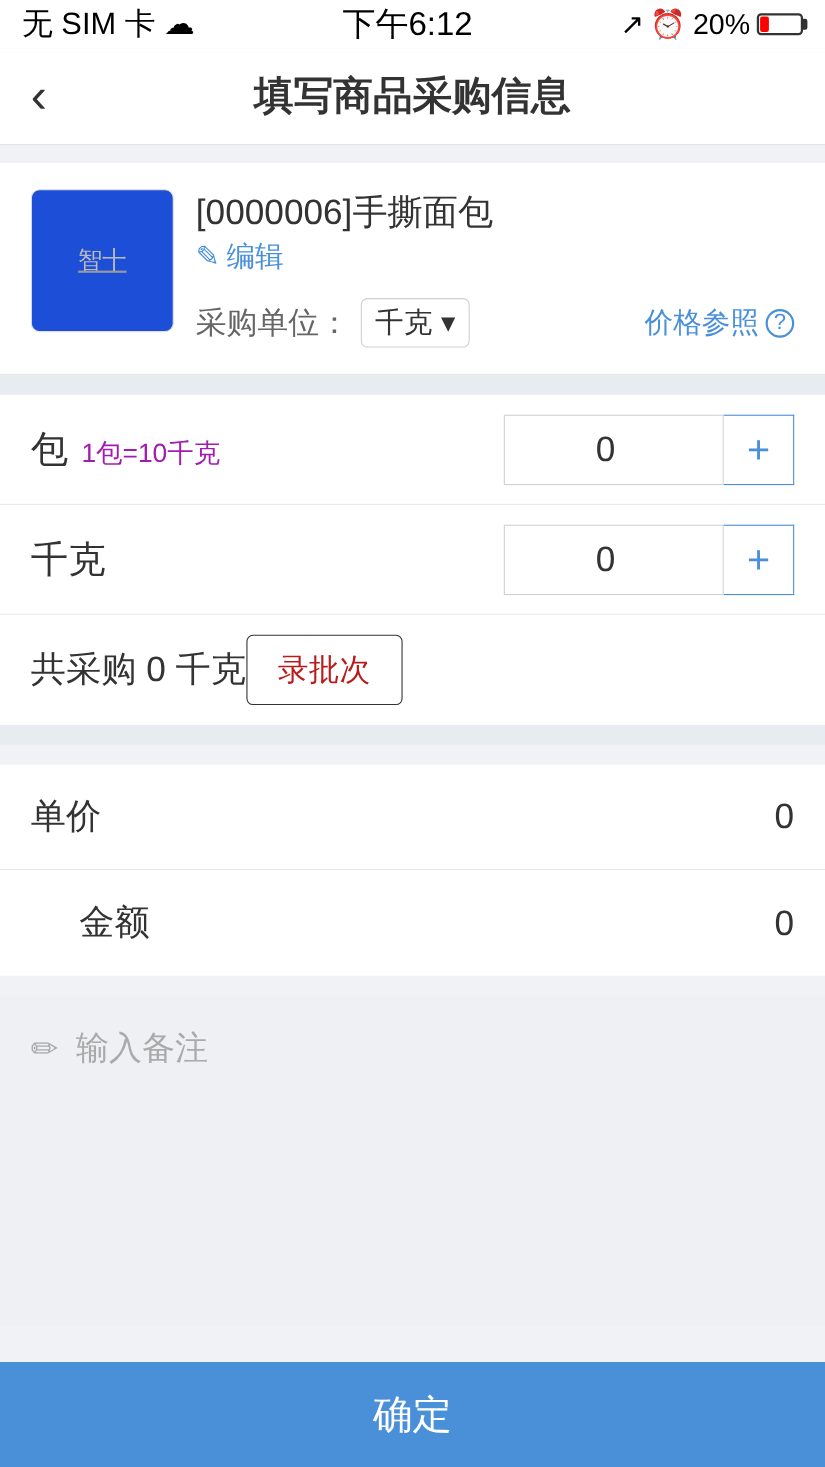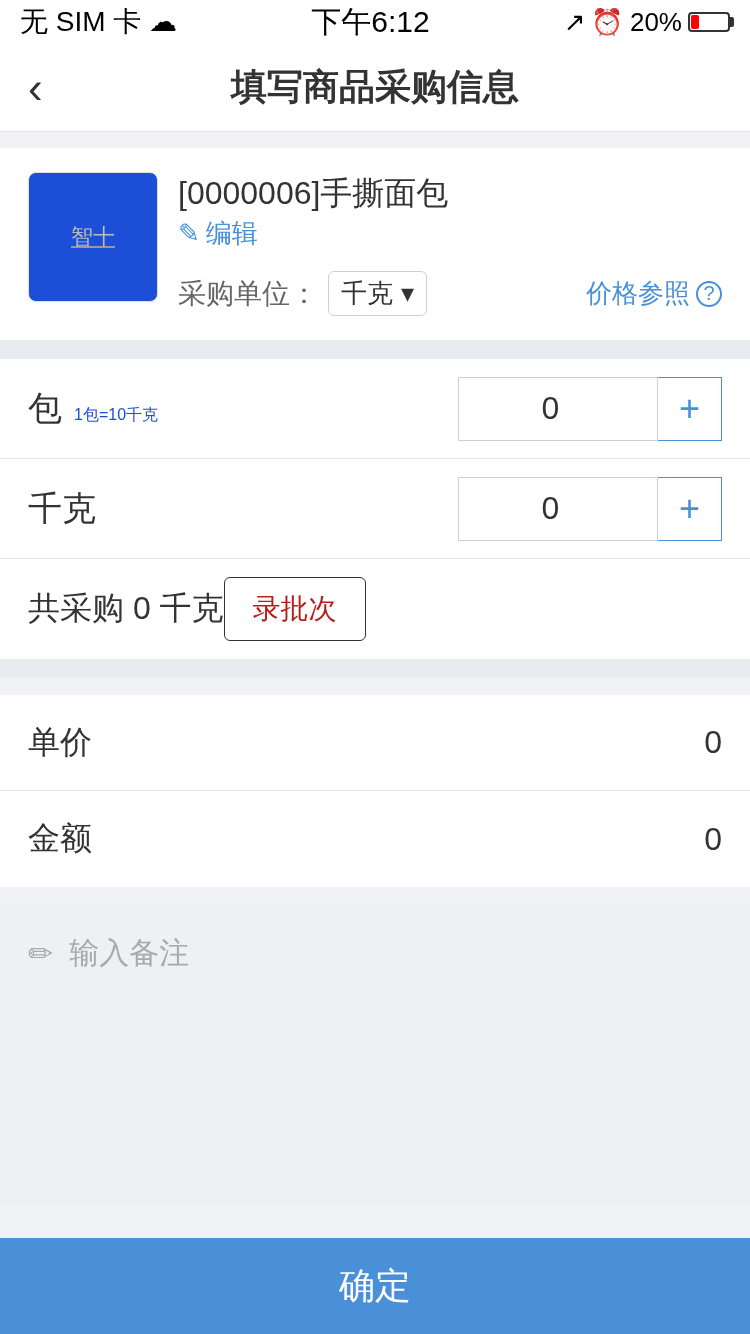--- a/index.html
+++ b/index.html
@@ -153,21 +153,21 @@
     .input-row {
       display: flex;
       align-items: center;
       justify-content: space-between;
       padding: 0 28px;
       height: 100px;
       border-bottom: 1px solid #e8e8e8;
     }
     .input-label-block { display: flex; align-items: baseline; gap: 12px; }
     .input-label-main { font-size: 34px; color: #333; }
-    .input-label-sub { font-size: 16px; color: #1d4ed8; }
+    .input-label-sub { font-size: 24px; color: #a21caf; }
     .input-control {
       display: flex;
       align-items: center;
       gap: 0;
     }
     .number-input {
       width: 200px;
       height: 64px;
       border: 1px solid #d0d0d0;
       text-align: center;
@@ -213,21 +213,21 @@
     
     .info-section { background: #fff; margin-top: 18px; }
     .info-row {
       display: flex;
       align-items: center;
       justify-content: space-between;
       padding: 12px 28px;
       height: 96px;
       border-bottom: 1px solid #e8e8e8;
     }
-    .info-row:last-child { border-bottom: none; }
+    .info-row:last-child { border-bottom: none; margin-left: 44px; }
     .info-label { font-size: 32px; color: #333; }
     .info-value { font-size: 32px; color: #333; }
 
     
     .notes-section {
       background: #eef0f4;
       margin-top: 18px;
       padding: 28px 28px;
       min-height: 300px;
     }

